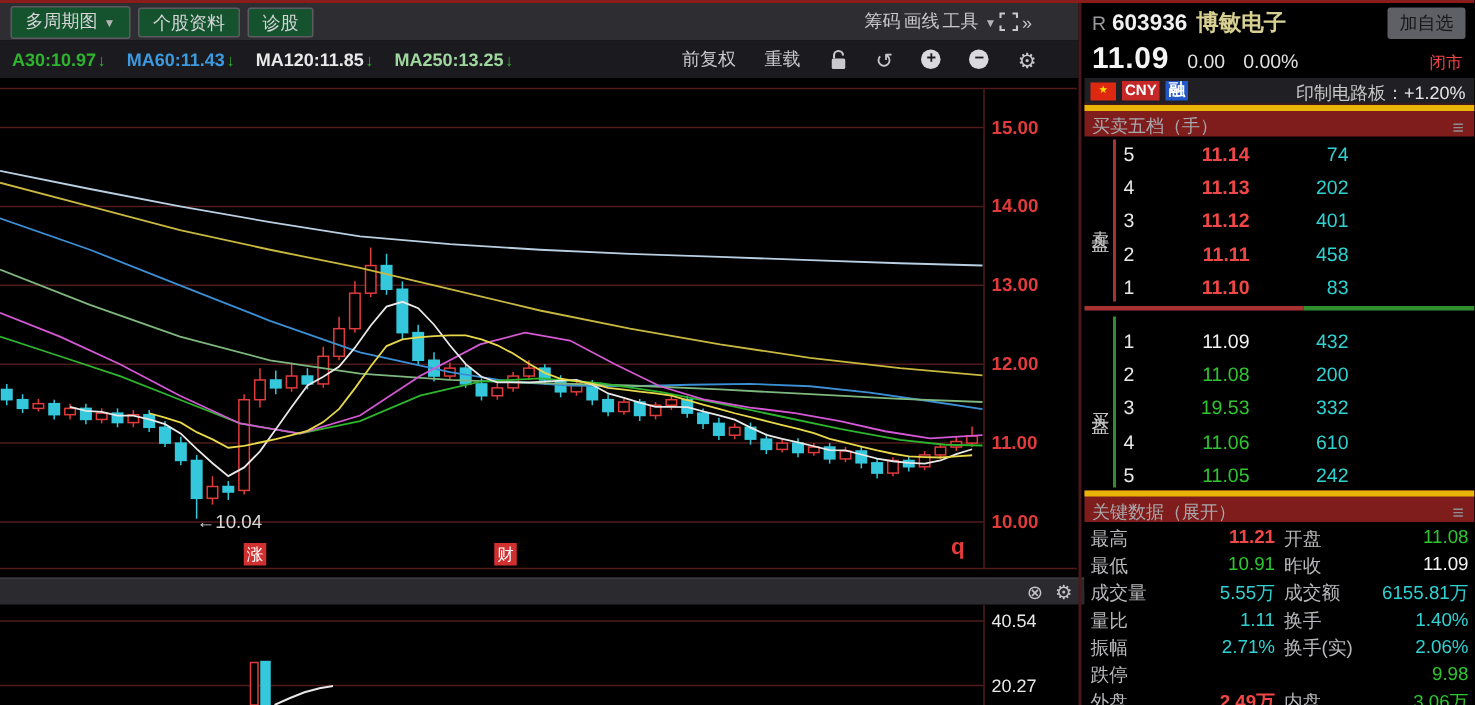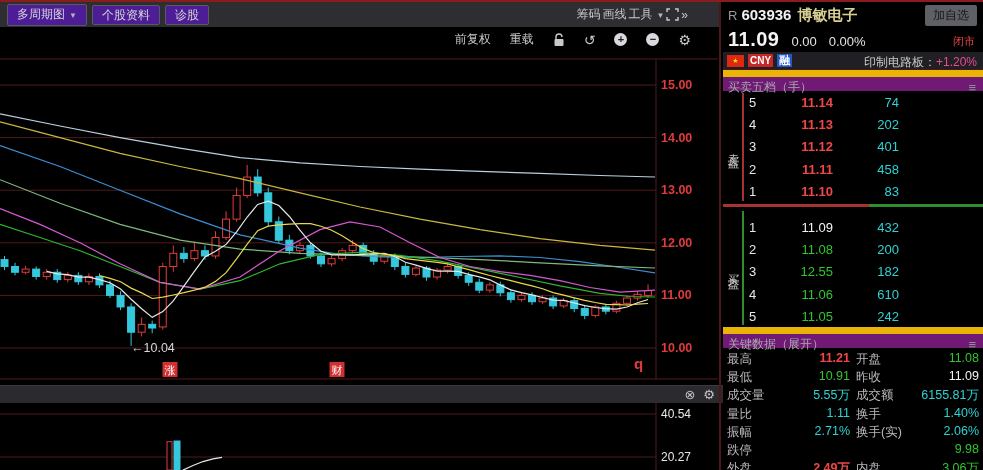--- a/index.html
+++ b/index.html
@@ -8,21 +8,21 @@
   .abs { position:absolute; }
   #stage { position:relative; width:983px; height:470px; background:#000; }
 
   
   #topline { left:0; top:0; width:983px; height:2px; background:#8b1c1c; }
 
   
   #toolbar1 { left:0; top:2px; width:719px; height:25px; background:#2d2d32;
     display:flex; align-items:center; padding-left:7px; color:#d5d5d8; font-size:12px; }
   .tbtn { border:1px solid #5a5a60; border-radius:2px; padding:2px 9px; margin-right:5px;
-    background:#4c1d95; color:#d5d5d8; font-size:12px; line-height:14px; }
+    background:#14532d; color:#d5d5d8; font-size:12px; line-height:14px; }
   .caret { font-size:8px; color:#b5b5b8; margin-left:4px; }
   #toolbar1-right { position:absolute; right:295px; top:6px; display:flex; align-items:center; gap:2px;
     color:#c9c9cc; font-size:12px; }
   #toolbar2 { left:0; top:27px; width:719px; height:25px; background:#1b1b1f;
     display:flex; align-items:center; padding-left:8px; font-size:12px; }
   .legend-item { margin-right:14px; font-weight:bold; font-size:12px; }
   .legend-arrow { color:#2eb52e; margin-left:1px; font-size:11px; }
   #toolbar2-right { position:absolute; right:292px; top:31px; display:flex; align-items:center; gap:19px;
     color:#c9c9cc; font-size:12px; }
   .circ-ico { display:inline-block; width:13px; height:13px; border-radius:50%; background:#d9d9de;
@@ -57,24 +57,24 @@
   #mkt-status { position:absolute; right:8px; top:32px; color:#ef4444; font-size:11px; }
   #badge-row { position:relative; height:18px; background:#202024; border-bottom:1px solid #4a1818;
     display:flex; align-items:center; padding-left:4px; gap:4px; }
   .flagbox { width:17px; height:12px; background:#de2910; color:#ffde00; font-size:7px;
     line-height:12px; text-align:center; }
   .badge-red { background:#c62828; color:#fff; font-size:10px; font-weight:bold; padding:0 2px;
     height:13px; line-height:13px; }
   .badge-blue { background:#2256c9; color:#fff; font-size:11px; font-weight:bold; padding:0 2px;
     height:13px; line-height:13px; }
   #sector { position:absolute; right:6px; top:2px; font-size:12px; color:#c8c8c8; }
-  #sector b { color:#ec4899; font-weight:normal; }
-
-  .sec-head { position:relative; height:21px; background:#701a75; color:#a8a8ac; font-size:12px;
-    line-height:21px; padding-left:5px; border-top:7px solid #eab308; }
+  #sector b { color:#e5e5e5; font-weight:normal; }
+
+  .sec-head { position:relative; height:21px; background:#7f1d1d; color:#a8a8ac; font-size:12px;
+    line-height:21px; padding-left:5px; border-top:4px solid #eab308; }
   .sec-head .menu { position:absolute; right:7px; top:0; color:#8f8f93; font-size:13px; }
 
   .ob-block { position:relative; }
   .ob-rail { position:absolute; left:3px; top:0; bottom:0; width:14px; display:flex;
     align-items:center; justify-content:center; color:#c8c8c8; font-size:12px;
     writing-mode:vertical-rl; letter-spacing:3px; }
   .rail-line { position:absolute; left:19px; top:2px; bottom:2px; width:2px; }
   .rail-red { background:#a83232; }
   .rail-green { background:#2f8f2f; }
   .ob-rows { position:absolute; left:22px; right:0; top:0; bottom:0; }
@@ -114,20 +114,26 @@
     <span>画线</span>
     <span><span>工具</span><span class="caret">▼</span></span>
     <svg width="13" height="13" viewBox="0 0 13 13">
       <g stroke="#c9c9cc" stroke-width="1.4" fill="none">
         <path d="M1 4 V1 H4 M9 1 H12 V4 M12 9 V12 H9 M4 12 H1 V9"></path>
       </g>
     </svg>
     <span>»</span>
   </div>
 
+  <div id="toolbar2" class="abs">
+      <span class="legend-item"><span style="color: rgb(46, 181, 46);">A30:10.97</span><span class="legend-arrow">↓</span></span>
+      <span class="legend-item"><span style="color: rgb(59, 154, 224);">MA60:11.43</span><span class="legend-arrow">↓</span></span>
+      <span class="legend-item"><span style="color: rgb(232, 232, 232);">MA120:11.85</span><span class="legend-arrow">↓</span></span>
+      <span class="legend-item"><span style="color: rgb(159, 216, 159);">MA250:13.25</span><span class="legend-arrow">↓</span></span>
+    </div>
   <div id="toolbar2-right">
     <span>前复权</span>
     <span>重载</span>
     <svg width="12" height="14" viewBox="0 0 12 14">
       <path d="M3 6 V4 a3 3 0 0 1 6 0" fill="none" stroke="#c9c9cc" stroke-width="1.4"></path>
       <rect x="1.5" y="6" width="9" height="7" rx="1" fill="#c9c9cc"></rect>
     </svg>
     <span class="ico">↺</span>
     <span class="circ-ico">+</span>
     <span class="circ-ico">−</span>
@@ -380,22 +386,22 @@
             <span class="ob-price clr-white">11.09</span>
             <span class="ob-vol clr-cyan">432</span>
           </div>
           <div class="ob-row">
             <span class="ob-lvl">2</span>
             <span class="ob-price clr-green">11.08</span>
             <span class="ob-vol clr-cyan">200</span>
           </div>
           <div class="ob-row">
             <span class="ob-lvl">3</span>
-            <span class="ob-price clr-green">12.55</span>
-            <span class="ob-vol clr-cyan">182</span>
+            <span class="ob-price clr-green">19.53</span>
+            <span class="ob-vol clr-cyan">332</span>
           </div>
           <div class="ob-row">
             <span class="ob-lvl">4</span>
             <span class="ob-price clr-green">11.06</span>
             <span class="ob-vol clr-cyan">610</span>
           </div>
           <div class="ob-row">
             <span class="ob-lvl">5</span>
             <span class="ob-price clr-green">11.05</span>
             <span class="ob-vol clr-cyan">242</span>

